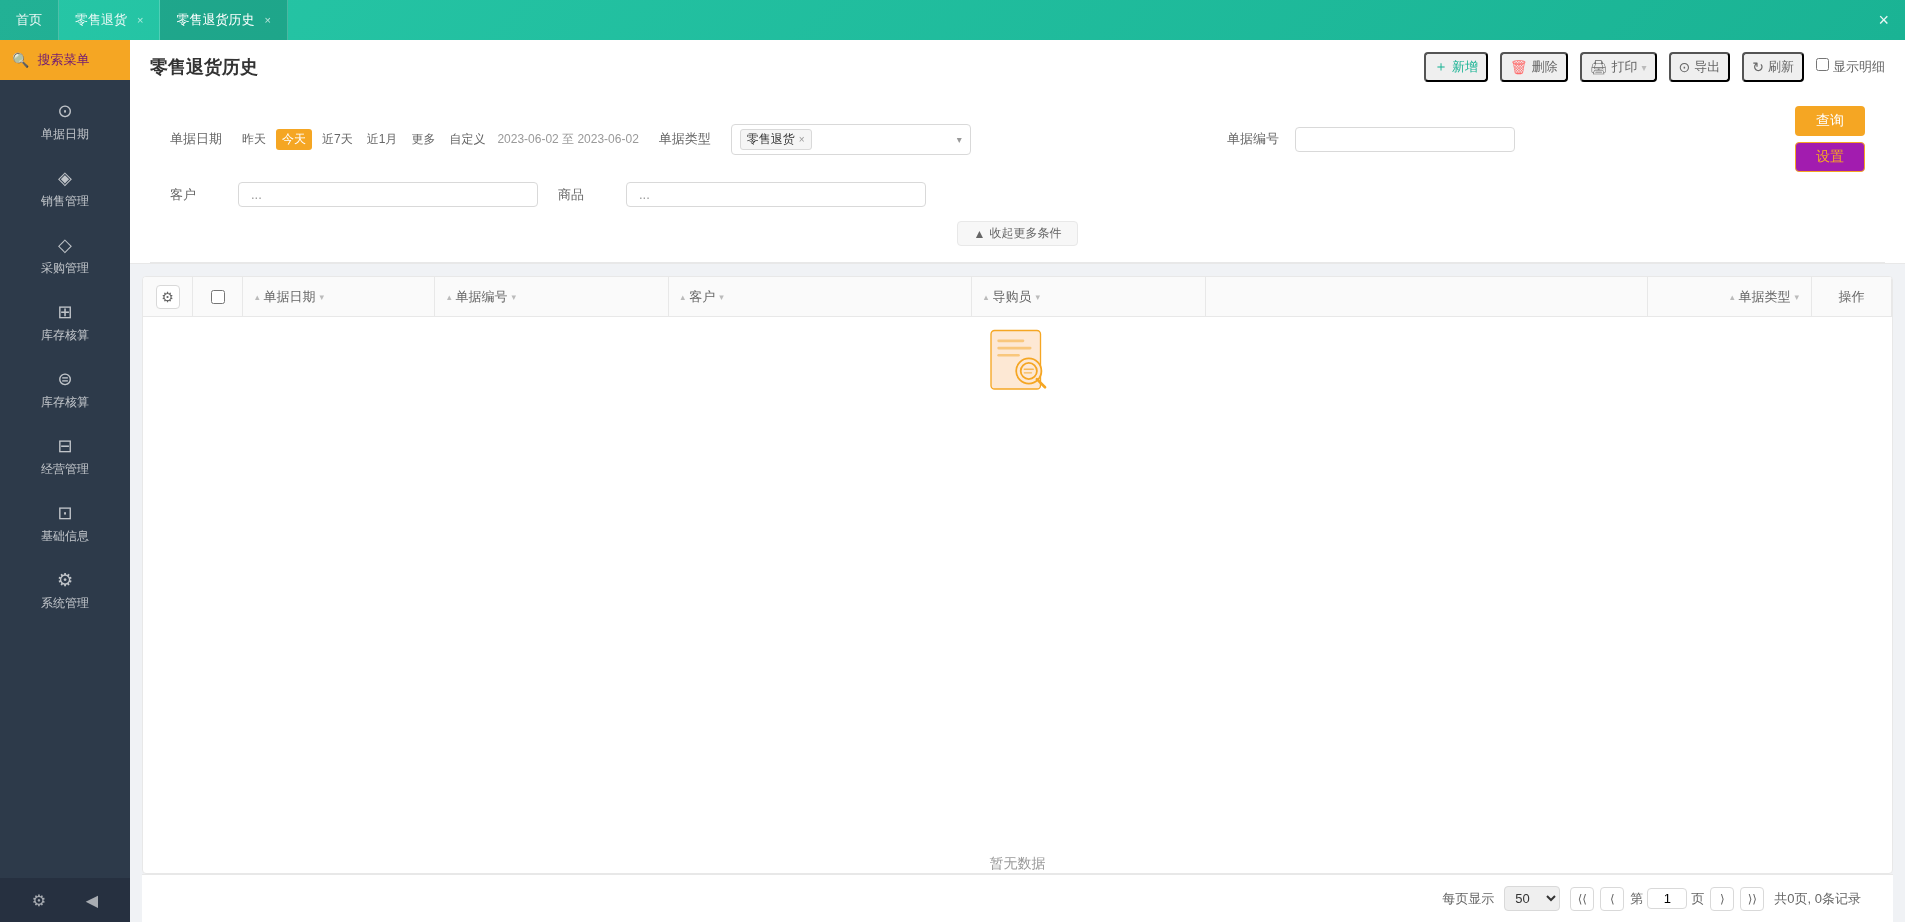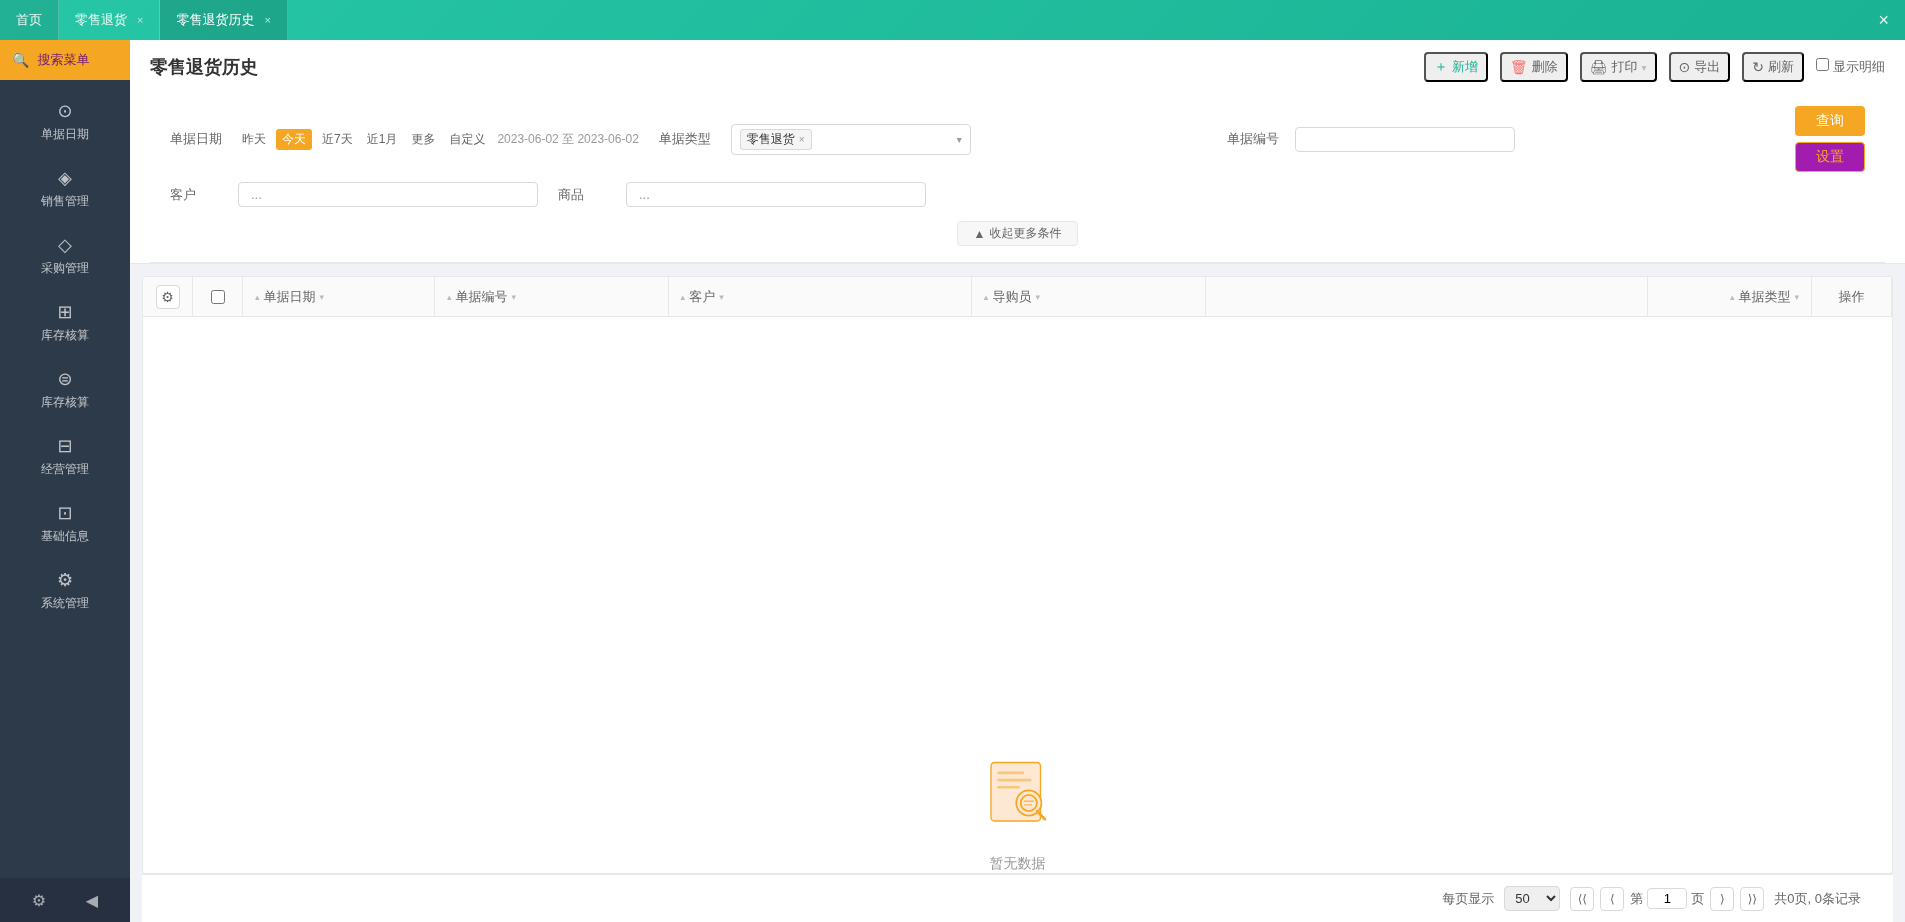--- a/index.html
+++ b/index.html
@@ -329,21 +329,21 @@
     .th-guide { flex: 1.5; }
     .th-amount { flex: 1; justify-content: flex-end; }
     .th-op { width: 80px; justify-content: center; }
 
     
     .empty-state {
       flex: 1;
       display: flex;
       flex-direction: column;
       align-items: center;
-      justify-content: flex-end;
+      justify-content: space-between;
       gap: 16px;
     }
     .empty-icon {
       width: 90px;
       height: 90px;
     }
     .empty-text {
       font-size: 14px;
       color: #999;
     }

